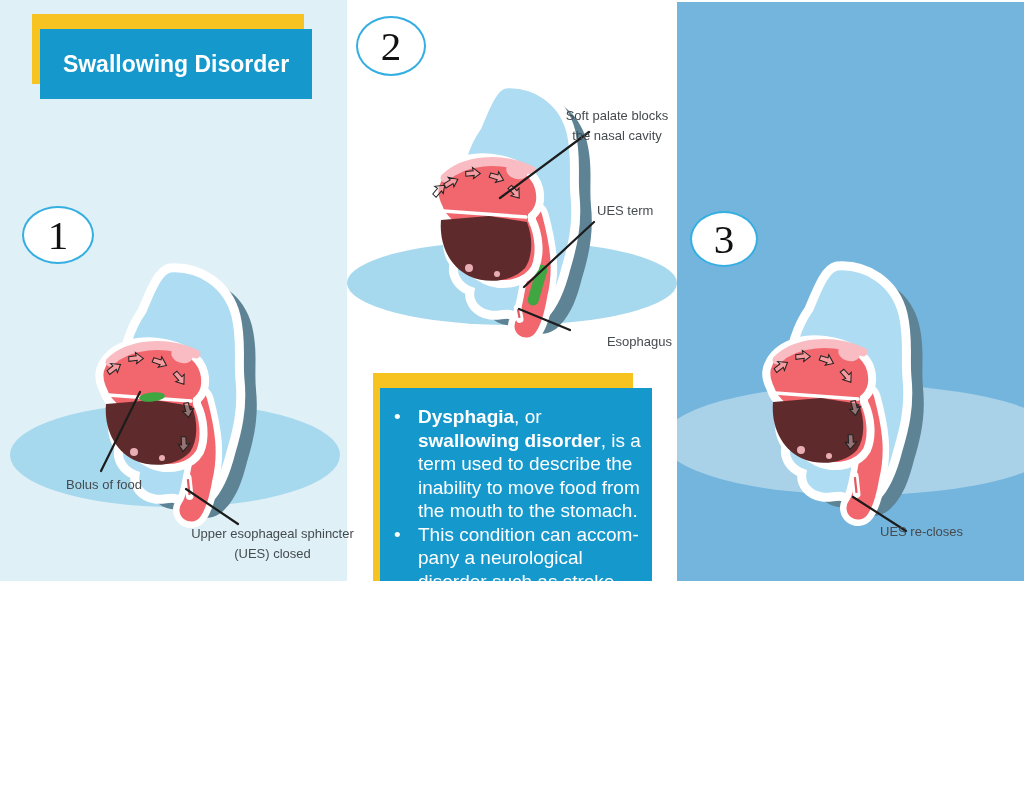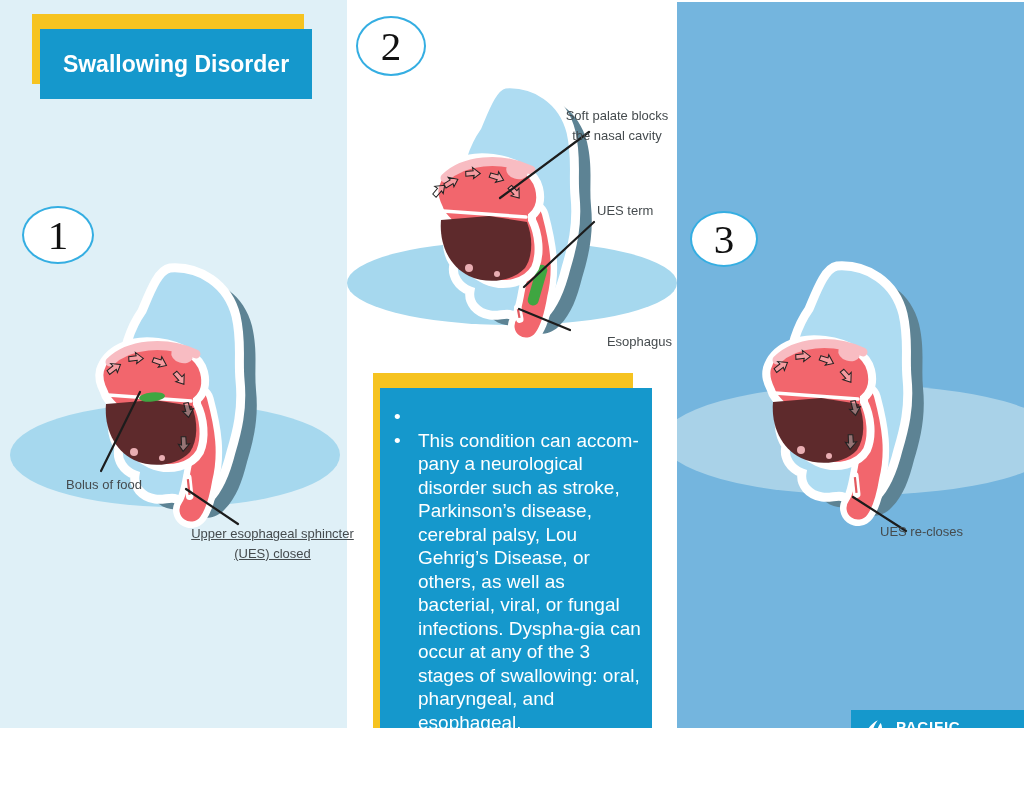--- a/index.html
+++ b/index.html
@@ -1,16 +1,16 @@
 <!DOCTYPE html>
 <html style="--panel_left_bg: #dff0f7; --panel_mid_bg: #ffffff; --panel_right_bg: #74b5de; --accent_blue: #1598cc; --accent_yellow: #f6c320; --circle_border: #35aee2; --label_color: #454b4e; --line_color: #1c1c1c; --pond_light: #a6d8ee; --pond_right: #a9d2e8; --head_fill: #aedcf2; --head_shadow: #5d8394; --anatomy_red: #f2666d; --anatomy_pink: #f8bcc2; --anatomy_dark: #5e2a2c; --bolus_green: #3fa641; --logo_bg: #1598cc;"><head>
 <meta charset="utf-8">
 <style>
   html,body{margin:0;padding:0;background:#fff;}
-  .canvas{position:relative;width:1024px;height:728px;background:#fff;overflow:hidden;
+  .canvas{position:relative;width:1024px;height:581px;background:#fff;overflow:hidden;
           font-family:"Liberation Sans","DejaVu Sans",sans-serif;}
   .panel{position:absolute;overflow:hidden;}
   .panel-left{left:0;top:0;width:347px;height:789px;background:var(--panel_left_bg);}
   .panel-mid{left:347px;top:0;width:330px;height:796px;background:var(--panel_mid_bg);}
   .panel-right{left:677px;top:2px;width:347px;height:794px;background:var(--panel_right_bg);}
 
   .title-yellow{position:absolute;left:32px;top:14px;width:272px;height:70px;background:var(--accent_yellow);}
   .title-box{position:absolute;left:40px;top:29px;width:272px;height:70px;background:var(--accent_blue);
              color:#fff;font-weight:bold;font-size:23px;line-height:28px;text-align:center;
              display:flex;flex-direction:column;justify-content:center;}
@@ -36,21 +36,21 @@
   .note-box{position:absolute;left:33px;top:388px;width:272px;height:378px;background:var(--accent_blue);
             box-sizing:border-box;padding:17px 8px 0 12px;}
   .note-box ul{list-style:none;margin:0;padding:0;}
   .note-box li{display:flex;color:#fff;font-size:19px;line-height:23.5px;}
   .note-box .dot{width:24px;flex:0 0 24px;text-align:left;padding-left:2px;}
   .note-box .txt{flex:1;}
 
   .callouts{position:absolute;left:0;top:0;width:1024px;height:796px;pointer-events:none;z-index:5;}
   .lbl{position:absolute;color:var(--label_color);font-size:13px;line-height:20px;z-index:6;}
   .lbl-bolus{left:54px;top:475px;width:100px;text-align:center;}
-  .lbl-uesclosed{left:190px;top:524px;width:165px;text-align:center;text-decoration:underline;}
+  .lbl-uesclosed{left:190px;top:524px;width:165px;text-align:center;}
   .lbl-softpalate{left:557px;top:106px;width:120px;text-align:center;}
   .lbl-uesopens{left:597px;top:201px;width:100px;}
   .lbl-esoph{left:572px;top:332px;width:100px;text-align:right;}
   .lbl-uesrecloses{left:880px;top:522px;width:120px;}
 
   .logo{position:absolute;left:174px;top:708px;width:173px;height:53px;background:var(--logo_bg);
         display:flex;align-items:center;box-sizing:border-box;padding-left:10px;text-decoration:underline;}
   .logo-icon{width:28px;height:38px;flex:0 0 28px;margin-right:7px;}
   .logo-text{color:#fff;font-weight:bold;font-size:15px;line-height:16px;letter-spacing:0.8px;}
   .logo-text sup{font-size:7px;letter-spacing:0;}
@@ -121,20 +121,21 @@
           <g transform="rotate(-10 113.7 243.5)">
       <rect x="110" y="234" width="7.5" height="19" rx="3.7" fill="#fff"></rect>
       <line x1="113.7" y1="239" x2="113.7" y2="248" stroke="#e2595f" stroke-width="2.2"></line>
           </g>
         </svg></div>
     <div class="note-yellow"></div>
     <div class="note-box">
       <ul id="bullets">
           <li>
             <span class="dot">•</span>
+            <span class="txt"><b>Dysphagia</b><span>, or </span><b>swallowing disorder</b><span>, is a term used to describe the inability to move food from the mouth to the stomach.</span></span>
           </li>
           <li>
             <span class="dot">•</span>
             <span class="txt"><span>This condition can accom-pany a neurological disorder such as stroke, Parkinson’s disease, cerebral palsy, Lou Gehrig’s Disease, or others, as well as bacterial, viral, or fungal infections. Dyspha-gia can occur at any of the 3 stages of swallowing: oral, pharyngeal, and esophageal.</span></span>
           </li>
         </ul>
     </div>
   </section>
 
   <section class="panel panel-right">

